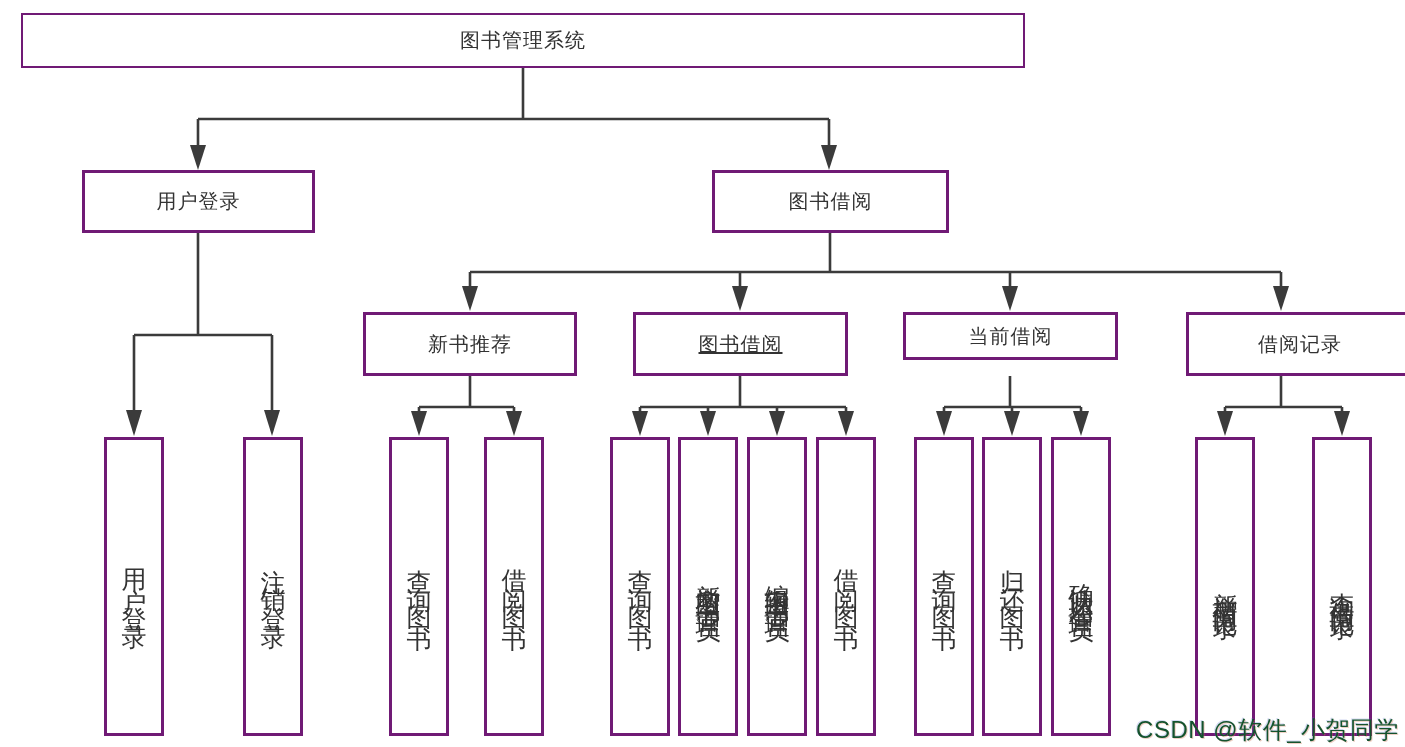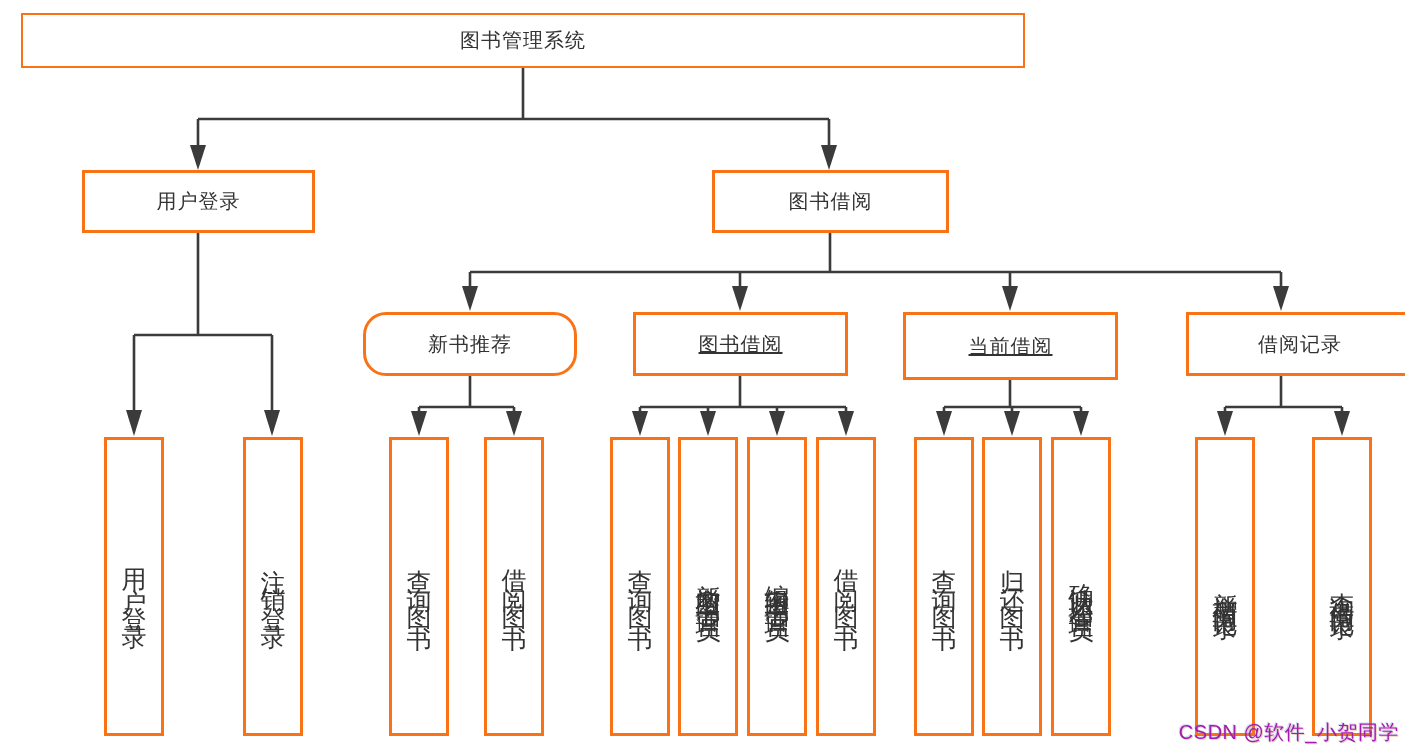--- a/index.html
+++ b/index.html
@@ -21,21 +21,21 @@
   #connectors path {
     fill: none;
     stroke: #3b3b3b;
     stroke-width: 2.6;
   }
   #connectors polygon { fill: #3b3b3b; }
   .node {
     position: absolute;
     box-sizing: border-box;
     background: #ffffff;
-    border: 3px solid #f97316;
+    border: 3px solid #701a75;
     display: flex;
     align-items: center;
     justify-content: center;
     text-align: center;
   }
   .node.root { border-width: 2px; }
   .hlabel {
     font-size: 20px;
     letter-spacing: 1px;
     white-space: nowrap;
@@ -46,44 +46,44 @@
     font-size: 25px;
     letter-spacing: 5px;
     line-height: 1;
     white-space: nowrap;
   }
   .leaf .vlabel.spread { letter-spacing: 19px; }
   
   .root        { left: 21px;   top: 13px;  width: 1004px; height: 55px; }
   .lv2-a       { left: 82px;   top: 170px; width: 233px;  height: 63px; }
   .lv2-b       { left: 712px;  top: 170px; width: 237px;  height: 63px; }
-  .lv3-a       { left: 363px;  top: 312px; width: 214px;  height: 64px; border-radius: 23px; }
+  .lv3-a       { left: 363px;  top: 312px; width: 214px;  height: 64px; }
   .lv3-b       { left: 633px;  top: 312px; width: 215px;  height: 64px; text-decoration: underline; }
-  .lv3-c       { left: 903px;  top: 312px; width: 215px;  height: 68px; text-decoration: underline; }
+  .lv3-c       { left: 903px;  top: 312px; width: 215px;  height: 48px; }
   .lv3-d       { left: 1186px; top: 312px; width: 228px;  height: 64px; }
   .leaf        { top: 437px; width: 60px; height: 299px; }
   .leaf-g1-1   { left: 104px; }
   .leaf-g1-2   { left: 243px; }
   .leaf-g2-1   { left: 389px; }
   .leaf-g2-2   { left: 484px; }
   .leaf-g3-1   { left: 610px; }
   .leaf-g3-2   { left: 678px; }
   .leaf-g3-3   { left: 747px; }
   .leaf-g3-4   { left: 816px; }
   .leaf-g4-1   { left: 914px; }
   .leaf-g4-2   { left: 982px; }
   .leaf-g4-3   { left: 1051px; }
   .leaf-g5-1   { left: 1195px; }
   .leaf-g5-2   { left: 1312px; }
   .watermark {
     position: absolute;
     right: 6px;
     bottom: 1px;
-    font-size: 20px;
-    color: #a21caf;
+    font-size: 24px;
+    color: #14532d;
     letter-spacing: 0.5px;
     white-space: nowrap;
     z-index: 5;
     text-shadow: 1px 1px 0 rgba(210,120,90,0.35), -1px -1px 0 rgba(110,130,210,0.3);
     text-align: center;
   }
 </style>
 </head>
 <body>
 

